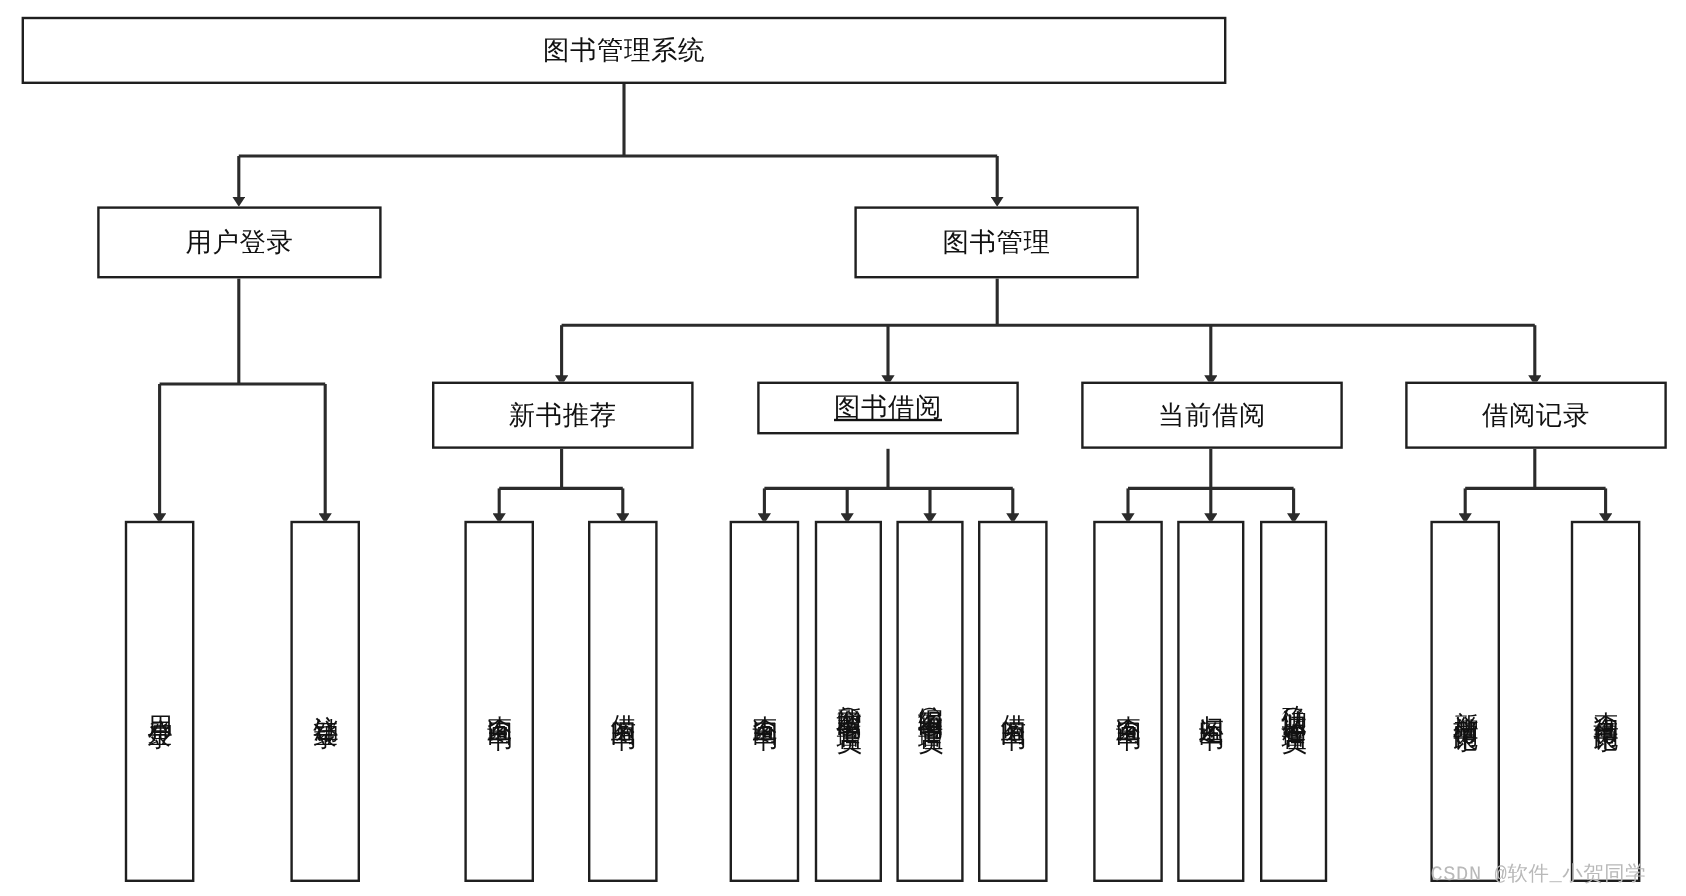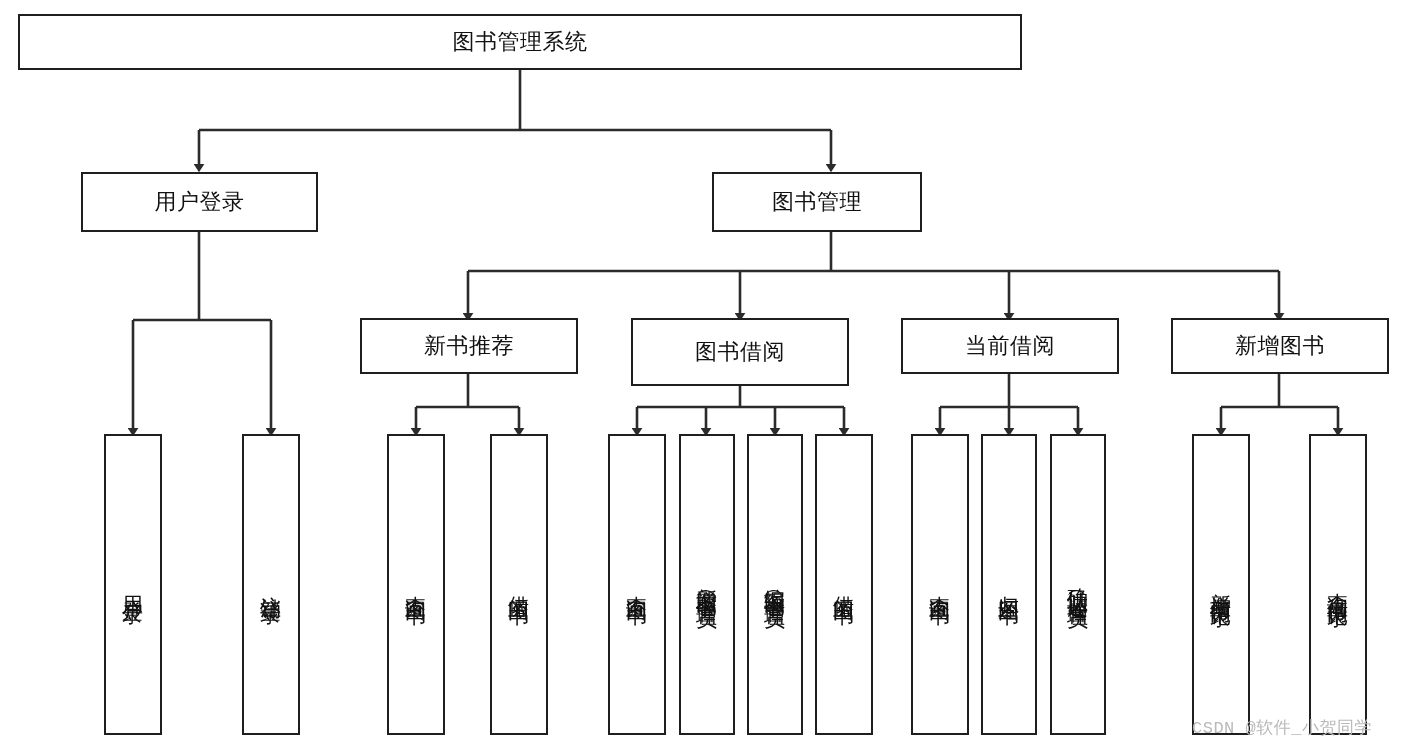--- a/index.html
+++ b/index.html
@@ -123,35 +123,35 @@
     </g>
   </svg>
 
   <div class="node horiz" style="left:18px; top:14px; width:1004px; height:56px;">
     <span class="node-label">图书管理系统</span>
   </div>
 
   <div class="node horiz" style="left:81px; top:172px; width:237px; height:60px;">
     <span class="node-label">用户登录</span>
   </div>
-  <div class="node horiz" style="left:712px; top:172px; width:210px; height:60px;">
+  <div class="node horiz" style="left:712px; top:172px; width:237px; height:60px;">
     <span class="node-label">图书管理</span>
   </div>
 
   <div class="node horiz" style="left:360px; top:318px; width:218px; height:56px;">
     <span class="node-label">新书推荐</span>
   </div>
-  <div class="node horiz" style="left:631px; top:318px; width:218px; height:68px;">
+  <div class="node horiz" style="left:631px; top:318px; width:218px; height:44px;text-decoration:underline;">
     <span class="node-label">图书借阅</span>
   </div>
   <div class="node horiz" style="left:901px; top:318px; width:218px; height:56px;">
     <span class="node-label">当前借阅</span>
   </div>
   <div class="node horiz" style="left:1171px; top:318px; width:218px; height:56px;">
-    <span class="node-label">新增图书</span>
+    <span class="node-label">借阅记录</span>
   </div>
 
   <div class="node vert" style="left:104px; top:434px; width:58px; height:301px;">
     <span class="node-label">用户登录</span>
   </div>
   <div class="node vert" style="left:242px; top:434px; width:58px; height:301px;">
     <span class="node-label">注销登录</span>
   </div>
 
   <div class="node vert" style="left:387px; top:434px; width:58px; height:301px;">

